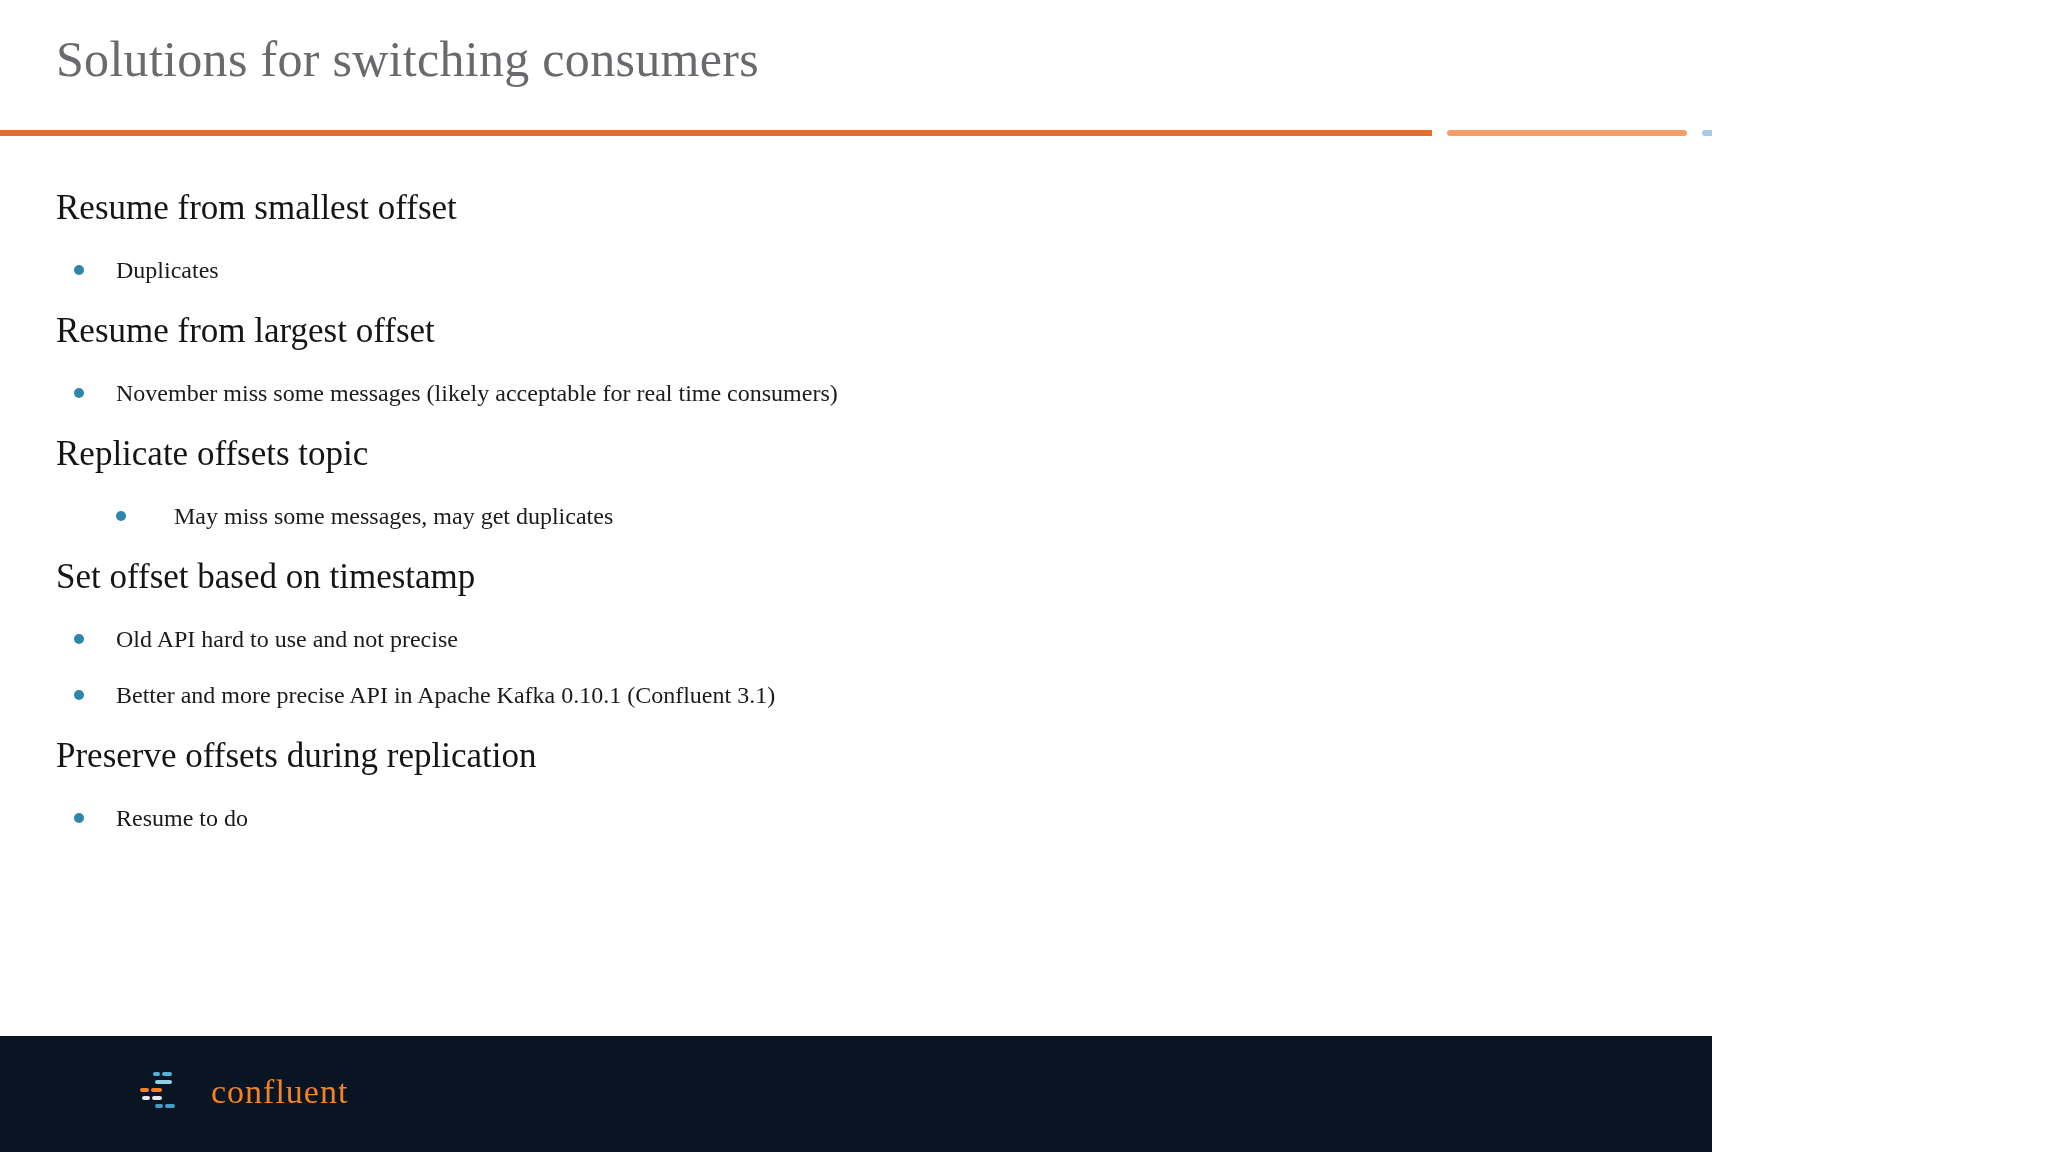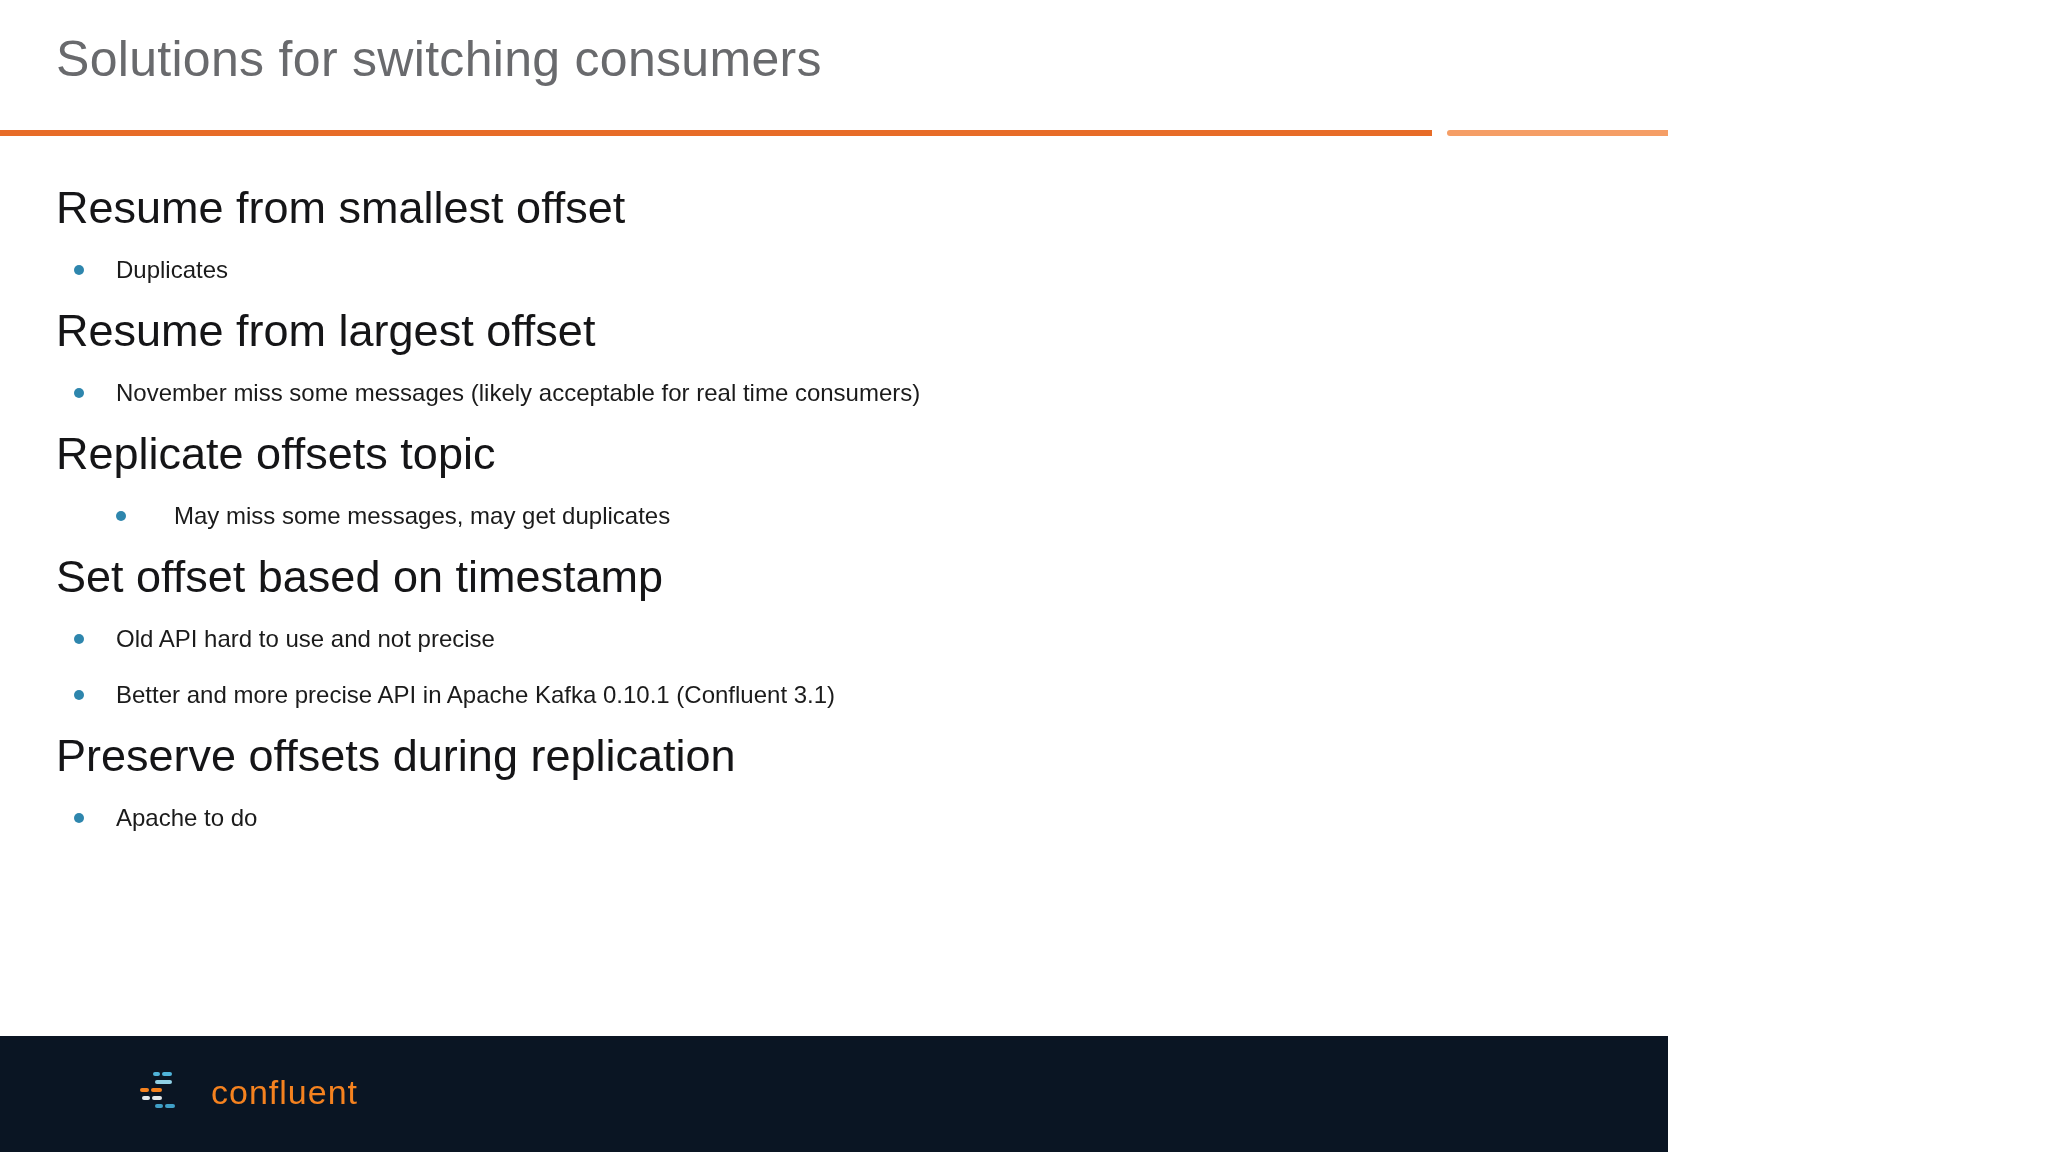--- a/index.html
+++ b/index.html
@@ -1,29 +1,29 @@
 <!DOCTYPE html>
 <html><head>
 <meta charset="utf-8">
 <style>
   html,body{margin:0;padding:0;background:#ffffff;}
   .slide{
     position:relative;width:1668px;height:1152px;background:#ffffff;
-    font-family:Liberation Sans, sans-serif;overflow:hidden;
+    font-family:Liberation Serif, serif;overflow:hidden;padding-left:44px;
   }
   .slide-title{
     position:absolute;left:56px;top:28px;margin:0;
     font-size:50px;line-height:62px;font-weight:400;color:#696a6d;letter-spacing:.3px;
   }
   .divider{position:absolute;top:130px;left:0;width:2048px;height:6px;}
   .divider .seg{position:absolute;top:0;height:6px;border-radius:3px;}
   .divider .seg.main{border-radius:0;}
   .content{position:absolute;left:56px;top:183px;width:1560px;}
   .section-heading{
-    margin:26px 0 17px;font-size:45px;line-height:50px;font-weight:400;color:#151517;
+    margin:26px 0 17px;font-size:35px;line-height:50px;font-weight:400;color:#151517;
   }
   .section-heading:first-child, .section:first-child .section-heading{margin-top:0;}
   .bullet{
     position:relative;margin:0 0 16px;padding-left:60px;
     font-size:24px;line-height:40px;font-weight:400;color:#1b1b1b;
   }
   .bullet::before{
     content:"";position:absolute;left:18px;top:15px;width:10px;height:10px;
     border-radius:50%;background:var(--bullet-color,#2e86ad);
   }
@@ -68,21 +68,21 @@
         <h2 class="section-heading">Replicate offsets topic</h2>
         <div class="bullet indent-2" style="--bullet-color: #2e86ad;">May miss some messages, may get duplicates</div>
       </div>
       <div class="section">
         <h2 class="section-heading">Set offset based on timestamp</h2>
         <div class="bullet indent-1" style="--bullet-color: #2e86ad;">Old API hard to use and not precise</div>
         <div class="bullet indent-1" style="--bullet-color: #2e86ad;">Better and more precise API in Apache Kafka 0.10.1 (Confluent 3.1)</div>
       </div>
       <div class="section">
         <h2 class="section-heading">Preserve offsets during replication</h2>
-        <div class="bullet indent-1" style="--bullet-color: #2e86ad;">Apache to do</div>
+        <div class="bullet indent-1" style="--bullet-color: #2e86ad;">Resume to do</div>
       </div>
     </div>
 
   <div class="footer-bar">
     <div class="logo">
       <div class="logo-mark" id="logoMark">
           <div class="dash" style="top: 0px; left: 13px; width: 7px; background: rgb(79, 179, 217);"></div>
           <div class="dash" style="top: 0px; left: 22px; width: 10px; background: rgb(79, 179, 217);"></div>
           <div class="dash" style="top: 8px; left: 15px; width: 17px; background: rgb(143, 208, 229);"></div>
           <div class="dash" style="top: 16px; left: 0px; width: 9px; background: rgb(245, 130, 31);"></div>

